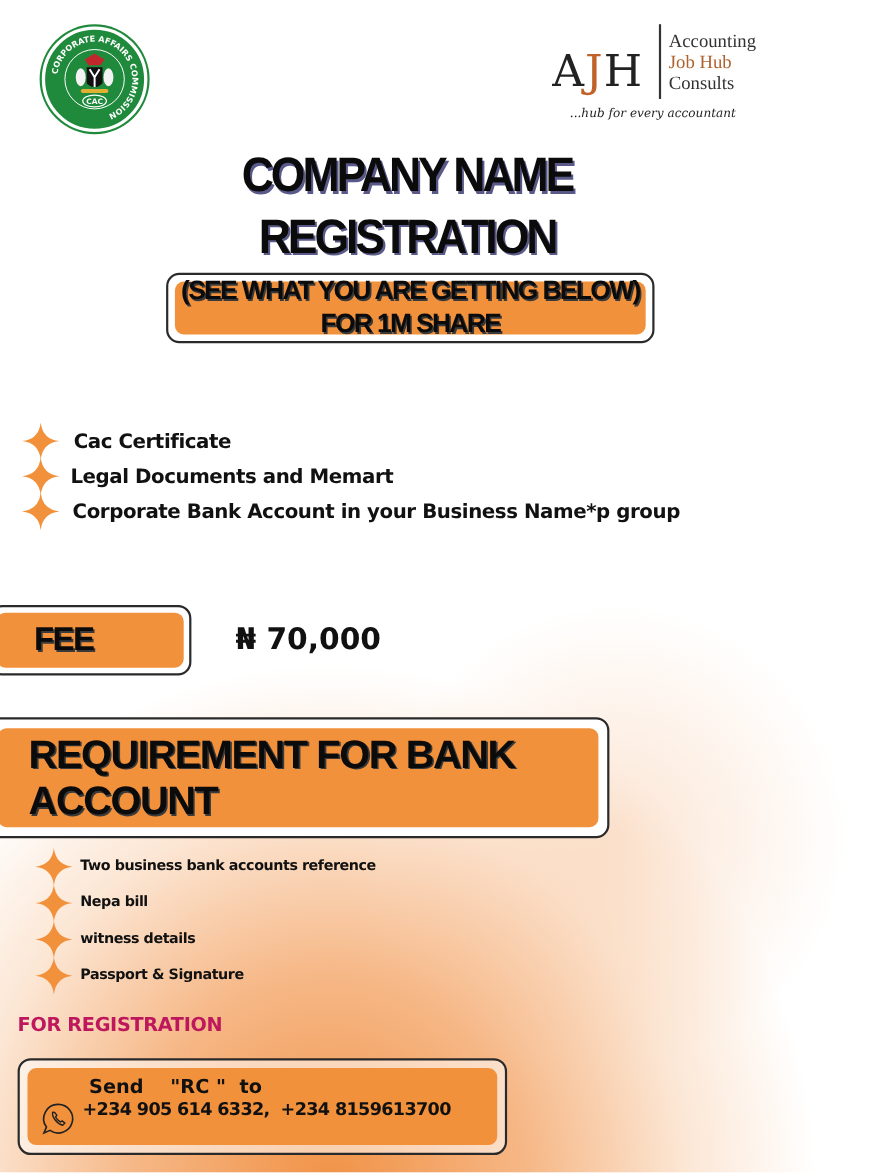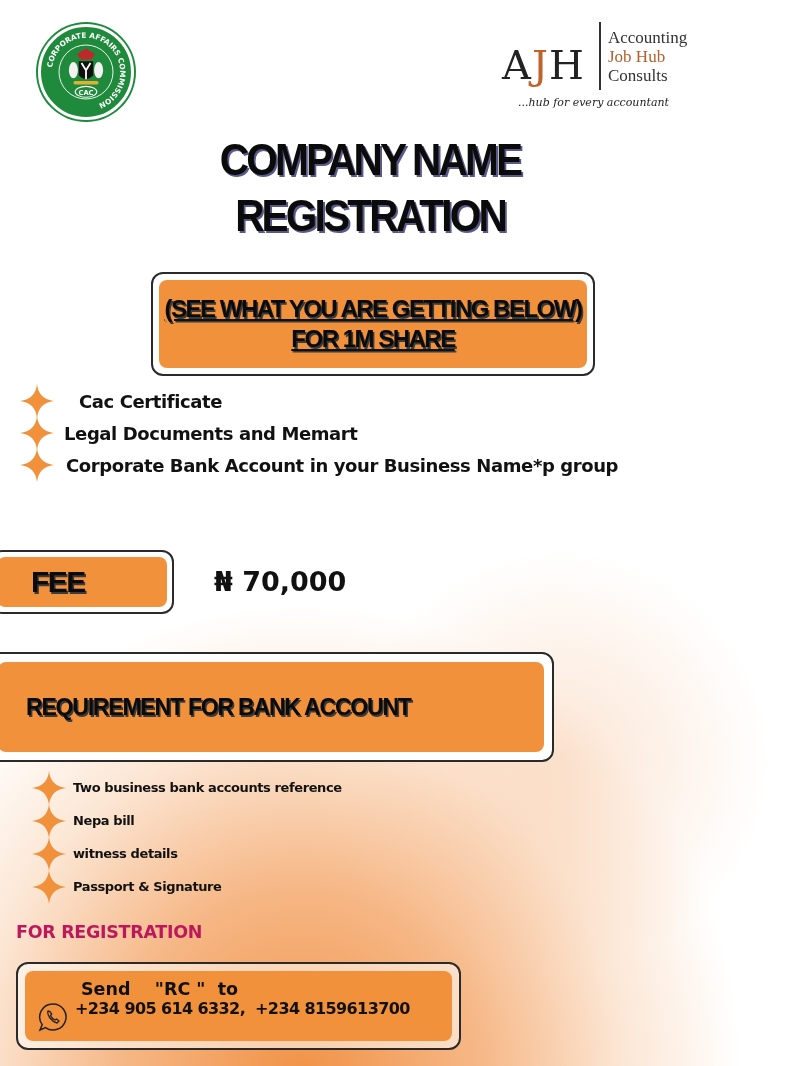--- a/index.html
+++ b/index.html
@@ -66,45 +66,45 @@
     border-radius: 8px;
     width: 100%; height: 100%;
     display: flex; flex-direction: column; justify-content: center; align-items: center;
   }
   .cond {
     font-family: "Liberation Sans", sans-serif; font-weight: bold; color: #0b0b0b;
     text-shadow: 1.5px 1.5px 0 #3a3a3a;
     letter-spacing: -1.5px;
   }
 
-  .see-box { left: 151px; top: 272px; width: 444px; height: 104px; text-decoration: underline; }
+  .see-box { left: 151px; top: 248px; width: 444px; height: 64px; }
   .see-box .cond { font-size: 24px; line-height: 30px; }
 
   .fee-box { left: -10px; top: 550px; width: 184px; height: 64px; padding: 5px; }
   .fee-box .fill { align-items: flex-start; padding-left: 34px; }
   .fee-box .cond { font-size: 30px; }
   .fee-value {
     left: 214px; top: 566px;
     font-family: "DejaVu Sans", sans-serif; font-weight: bold; font-size: 27px; color: #111;
   }
 
   .req-box { left: -12px; top: 652px; width: 566px; height: 110px; padding: 8px; }
   .req-box .fill { align-items: flex-start; padding-left: 28px; }
-  .req-box .cond { font-size: 23px; letter-spacing: -1.2px; }
+  .req-box .cond { font-size: 36px; letter-spacing: -1.2px; }
 
   
   .list { list-style: none; }
   .list li { display: flex; align-items: center; position: relative; }
   .star { width: 34px; height: 34px; flex: none; }
   .star svg { width: 100%; height: 100%; display: block; }
   .item-text { font-family: "DejaVu Sans", sans-serif; font-weight: bold; font-size: 18px; letter-spacing: -0.4px; color: #111; }
 
   .get-list { left: 20px; top: 385px; }
   .get-list li { height: 32px; }
-  .get-list li:nth-child(1) .item-text { margin-left: 25px; }
+  .get-list li:nth-child(1) .item-text { margin-left: 13px; }
   .get-list li:nth-child(2) .item-text { margin-left: 10px; }
   .get-list li:nth-child(3) .item-text { margin-left: 12px; }
   .get-list li:nth-child(4) .item-text { margin-left: 8px; }
 
   .req-list { left: 32px; top: 771px; }
   .req-list li { height: 33px; }
   .req-list .item-text { margin-left: 7px; font-size: 13px; }
 
   .for-reg {
     left: 16px; top: 922px;

